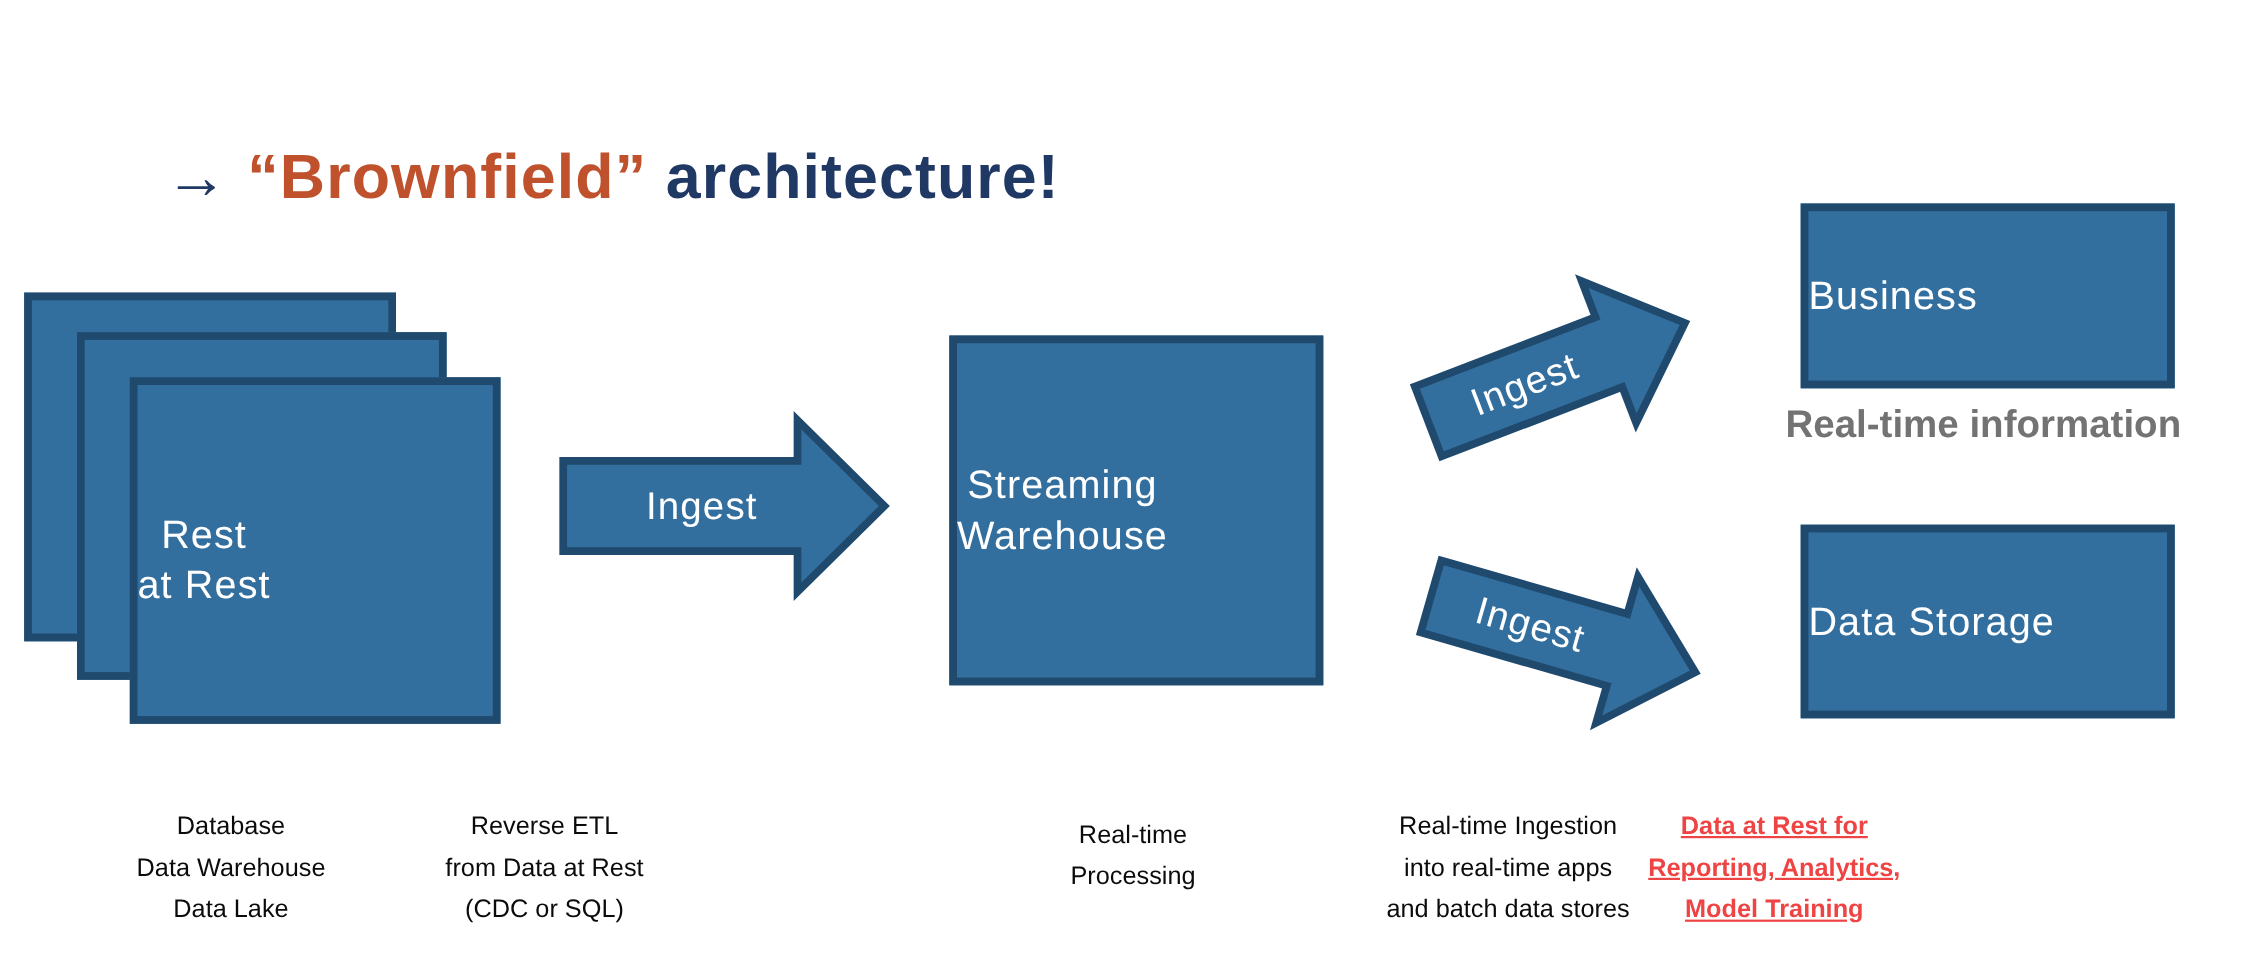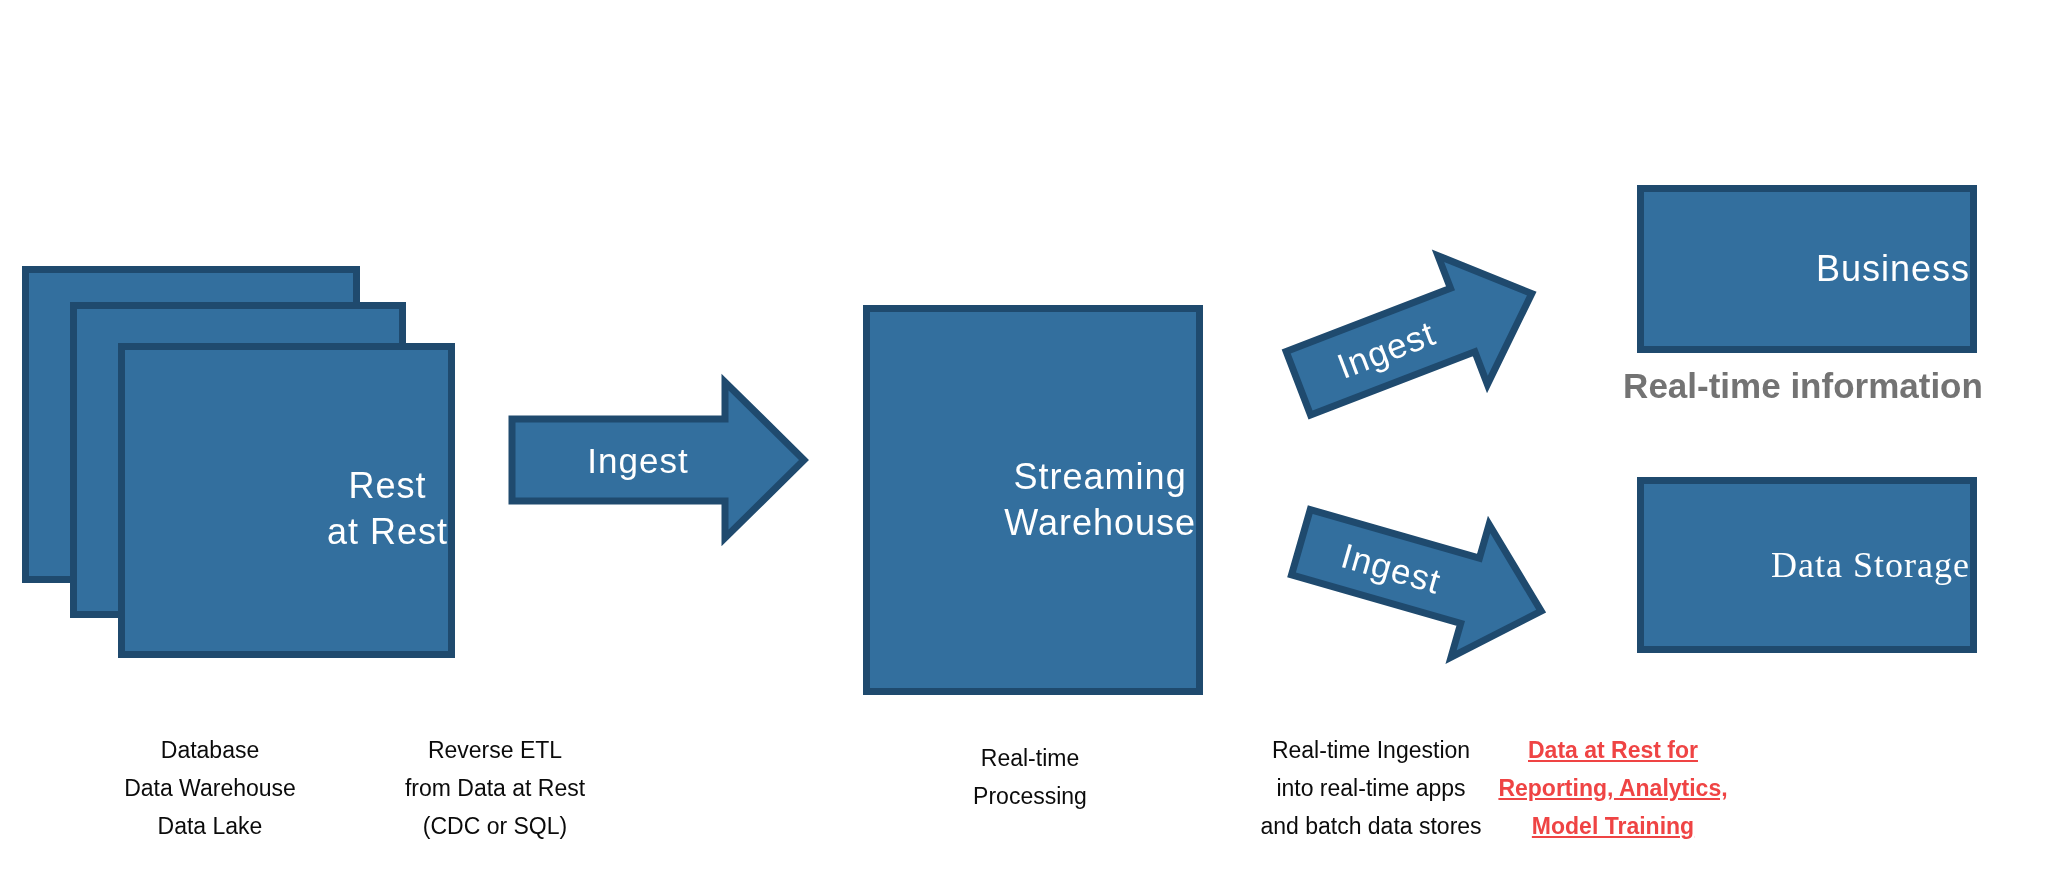--- a/index.html
+++ b/index.html
@@ -16,33 +16,33 @@
   .subtitle {
     position:absolute; left:150px; top:128px;
     font-size:57px; font-weight:700; letter-spacing:1px;
     color:#1F3864; white-space:nowrap;
   }
   .subtitle .hl { color:#C0512D; }
   
   .box {
     position:absolute; box-sizing:border-box;
     background:#336F9E; border:7px solid #1F4A6E;
-    display:flex; align-items:center; justify-content:flex-end;
+    display:flex; align-items:center; justify-content:flex-start;
     text-align:center; color:#ffffff;
   }
   .box .lbl { font-size:36px; line-height:46px; font-weight:500; letter-spacing:1px; }
   
   .stack-back   { left:22px;  top:266px; width:338px; height:317px; }
   .stack-middle { left:70px;  top:302px; width:336px; height:316px; }
   .stack-front  { left:118px; top:343px; width:337px; height:315px; }
   .stack-front .lbl { padding-top:16px; }
 
-  .streaming { left:863px;  top:305px; width:340px; height:390px; }
+  .streaming { left:863px;  top:305px; width:340px; height:318px; }
   .business  { left:1637px; top:185px; width:340px; height:168px; }
-  .storage   { left:1637px; top:477px; width:340px; height:176px;font-family:Liberation Serif, serif; }
+  .storage   { left:1637px; top:477px; width:340px; height:176px; }
 
   
   .arrow { position:absolute; overflow:visible; }
   .arrow polygon { fill:#336F9E; stroke:#1F4A6E; stroke-width:7; }
   .arrow text {
     fill:#ffffff; font-size:35px; font-weight:500; letter-spacing:1px;
     font-family:"Liberation Sans", sans-serif;
     text-anchor:middle; dominant-baseline:central;
   }
   .arrow-main   { left:508px;  top:375px; }
@@ -65,20 +65,23 @@
     position:absolute; left:1620px; top:366px; width:366px;
     text-align:center; font-size:35px; font-weight:700;
     color:#737373; white-space:nowrap;
   }
 </style>
 </head>
 <body>
 
 <div class="stage">
 
+  <div class="subtitle">
+    <span>→ </span><span class="hl">“Brownfield”</span><span> architecture!</span>
+  </div>
 
   <div class="box stack-back"></div>
   <div class="box stack-middle"></div>
   <div class="box stack-front">
     <div class="lbl">
       <div>Rest</div>
       <div>at Rest</div>
     </div>
   </div>
 

